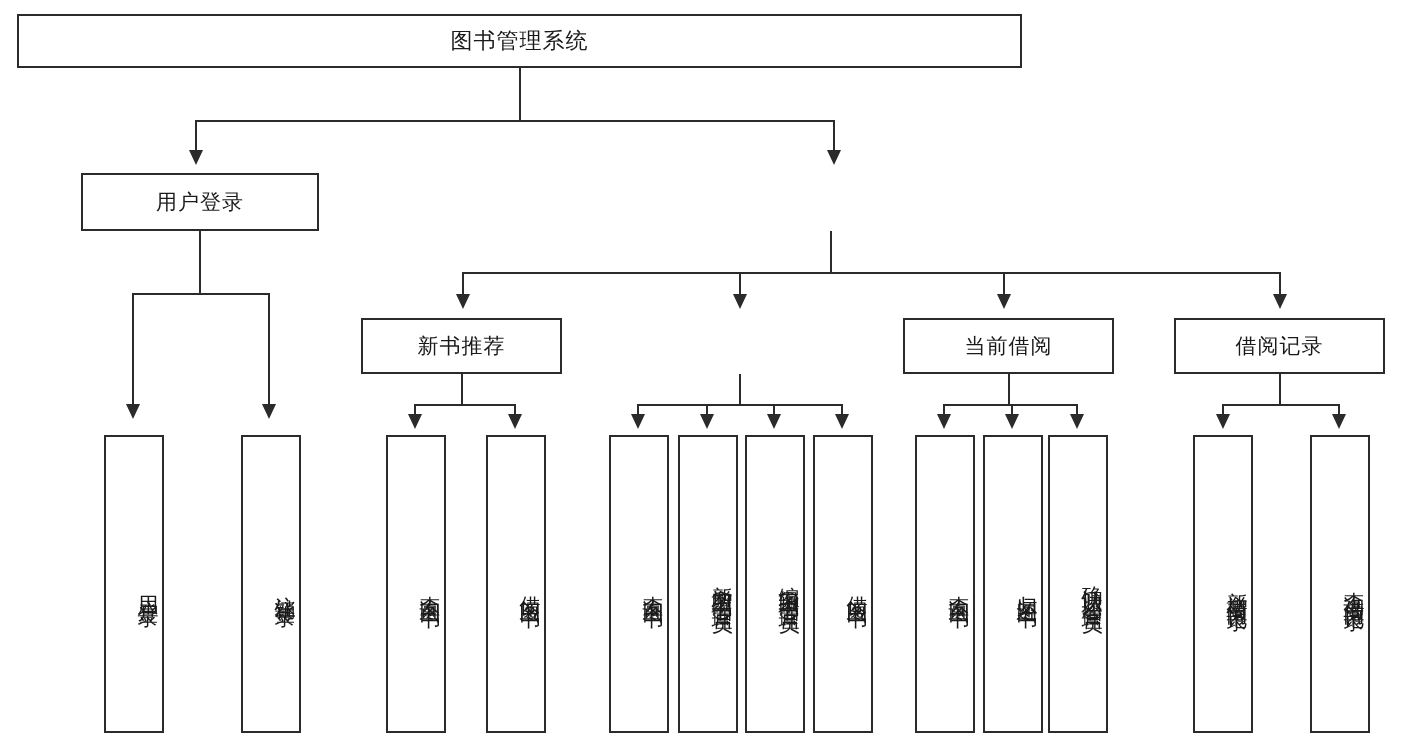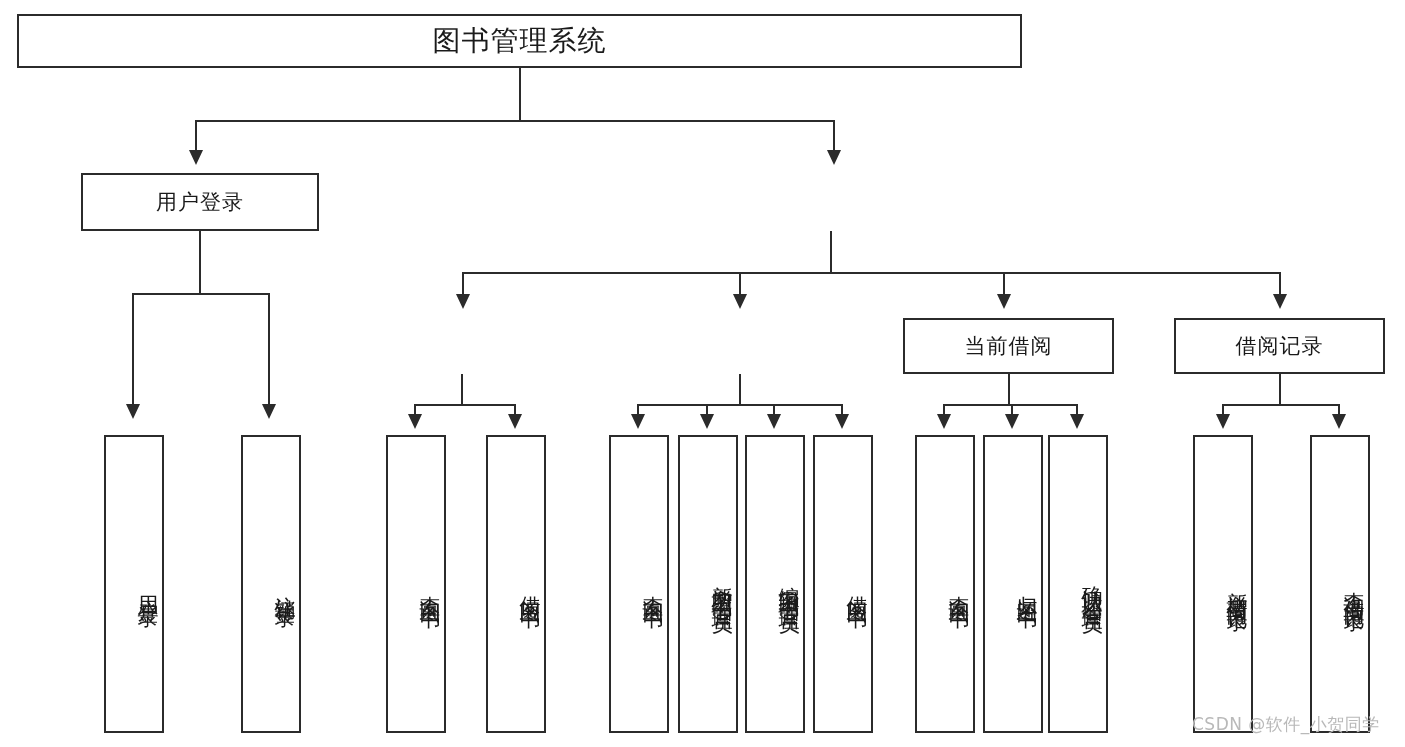--- a/index.html
+++ b/index.html
@@ -37,21 +37,21 @@
   }
   .node.v {            
     writing-mode: vertical-rl;
     text-orientation: upright;
     font-size: 21px;
     letter-spacing: 4px;
     align-items: flex-start;
     justify-content: center;
     padding-top: 6px;
   }
-  .node.root { font-size: 28px; }
+  .node.root { font-size: 22px; }
 
   
   .ln {
     position: absolute;
     background: #2b2b2b;
   }
   .ln.v { width: 2px; }
   .ln.h { height: 2px; }
 
   .arrow {
@@ -102,20 +102,21 @@
   <div class="ln h" style="left:462px; top:272px; width:818px;"></div>
   <div class="ln v" style="left:462px; top:272px; height:24px;"></div>
   <div class="arrow" style="left:456px; top:294px;"></div>
   <div class="ln v" style="left:739px; top:272px; height:24px;"></div>
   <div class="arrow" style="left:733px; top:294px;"></div>
   <div class="ln v" style="left:1003px; top:272px; height:24px;"></div>
   <div class="arrow" style="left:997px; top:294px;"></div>
   <div class="ln v" style="left:1279px; top:272px; height:24px;"></div>
   <div class="arrow" style="left:1273px; top:294px;"></div>
 
+  <div class="node h" style="left:361px; top:318px; width:201px; height:56px;">新书推荐</div>
 
 
   <div class="node h" style="left:1174px; top:318px; width:211px; height:56px;">借阅记录</div>
 
   <div class="node h" style="left:903px; top:318px; width:211px; height:56px;">当前借阅</div>
 
   <div class="ln v" style="left:461px; top:374px; height:32px;"></div>
   <div class="ln h" style="left:414px; top:404px; width:102px;"></div>
   <div class="ln v" style="left:414px; top:404px; height:12px;"></div>
   <div class="arrow" style="left:408px; top:414px;"></div>
@@ -160,15 +161,14 @@
   <div class="node v" style="left:745px; top:435px; width:60px; height:298px;">编辑图书（管理员）</div>
   <div class="node v" style="left:813px; top:435px; width:60px; height:298px;">借阅图书</div>
 
   <div class="node v" style="left:915px; top:435px; width:60px; height:298px;">查询图书</div>
   <div class="node v" style="left:983px; top:435px; width:60px; height:298px;">归还图书</div>
   <div class="node v" style="left:1048px; top:435px; width:60px; height:298px;">确认归还（管理员）</div>
 
   <div class="node v" style="left:1193px; top:435px; width:60px; height:298px;">新增借阅记录</div>
   <div class="node v" style="left:1310px; top:435px; width:60px; height:298px;">查询借阅记录</div>
 
-  <div id="watermark" style="left:1192px; top:713px;">CSDN @软件_小贺同学</div>
 
 </div>
 
 </body></html>

